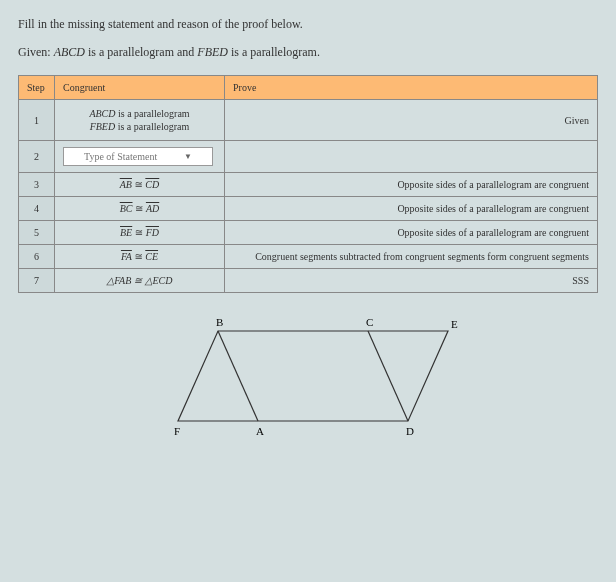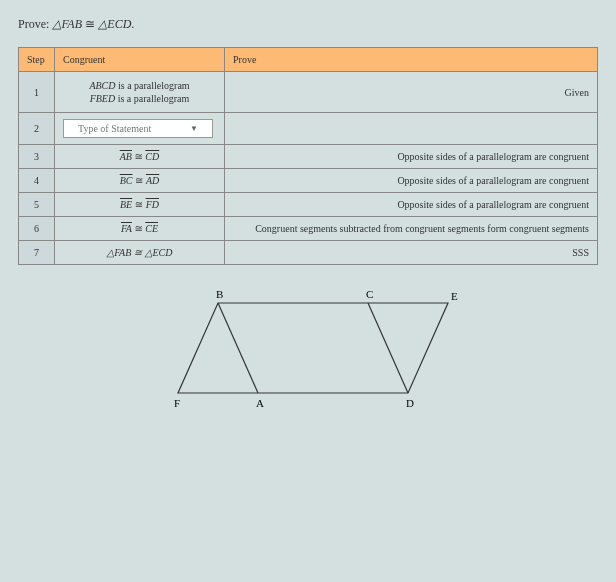--- a/index.html
+++ b/index.html
@@ -42,21 +42,21 @@
   width: 170px;
 }
 .stmt-line { margin: 2px 0; }
 .overline { text-decoration: overline; }
 .select-box {
   display: flex;
   justify-content: space-between;
   align-items: center;
   background: #fff;
   border: 1px solid #999;
-  padding: 3px 14px;
+  padding: 3px 20px;
   font-size: 10px;
   color: #777;
   width: 150px;
 }
 .select-arrow {
   font-size: 8px;
   color: #666;
 }
 .figure {
   margin-top: 18px;
@@ -64,22 +64,23 @@
 }
 .figure svg {
   display: block;
   margin: 0 auto;
 }
 </style>
 </head>
 <body>
 
 <div class="intro">
+  <div class="intro-line">Fill in the missing statement and reason of the proof below.</div>
   <div class="intro-line">
-    <span>Prove: </span><span class="italic">△FAB</span><span> ≅ </span><span class="italic">△ECD</span><span>.</span>
+    <span>Given: </span><span class="italic">ABCD</span><span> is a parallelogram and </span><span class="italic">FBED</span><span> is a parallelogram.</span>
   </div>
 </div>
 
 <table class="proof">
   <thead>
     <tr>
       <th>Step</th>
       <th>Congruent</th>
       <th>Prove</th>
     </tr>

